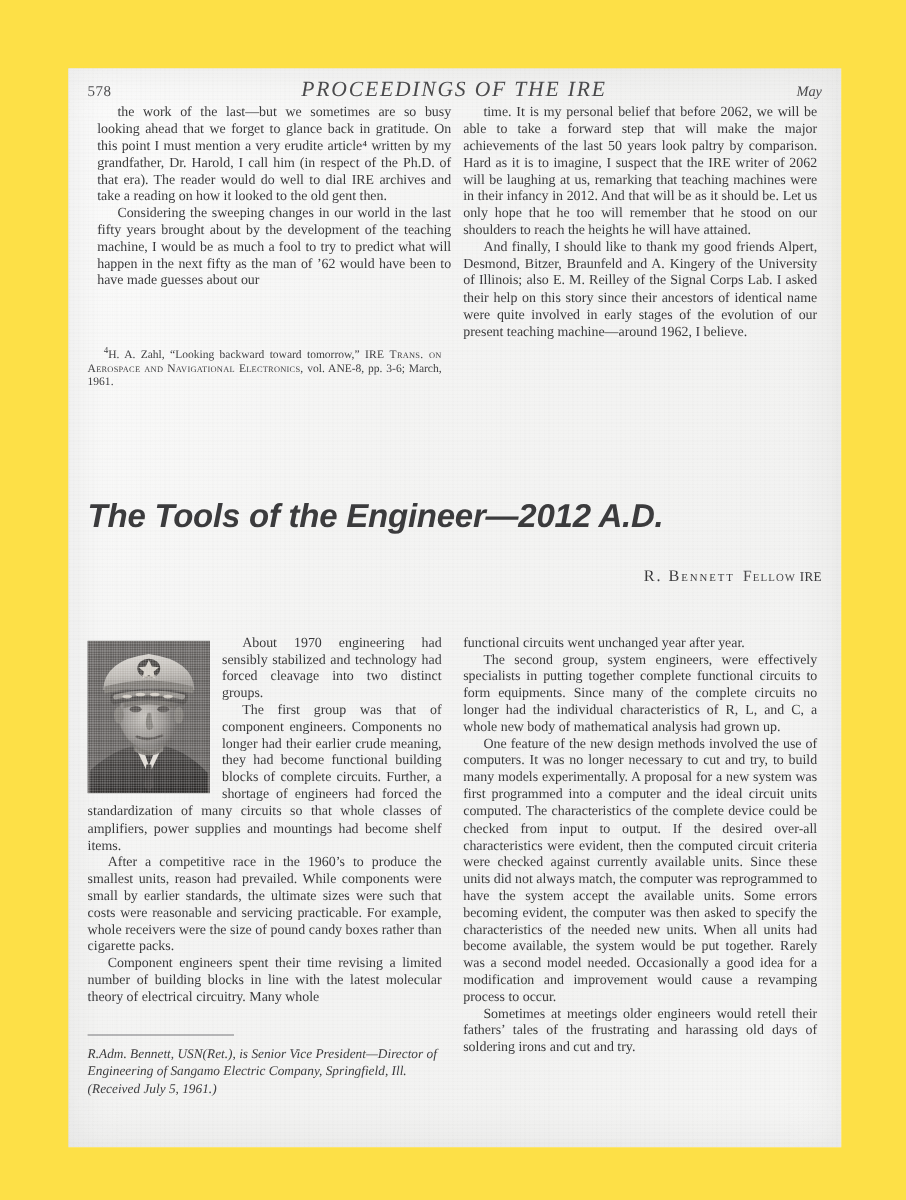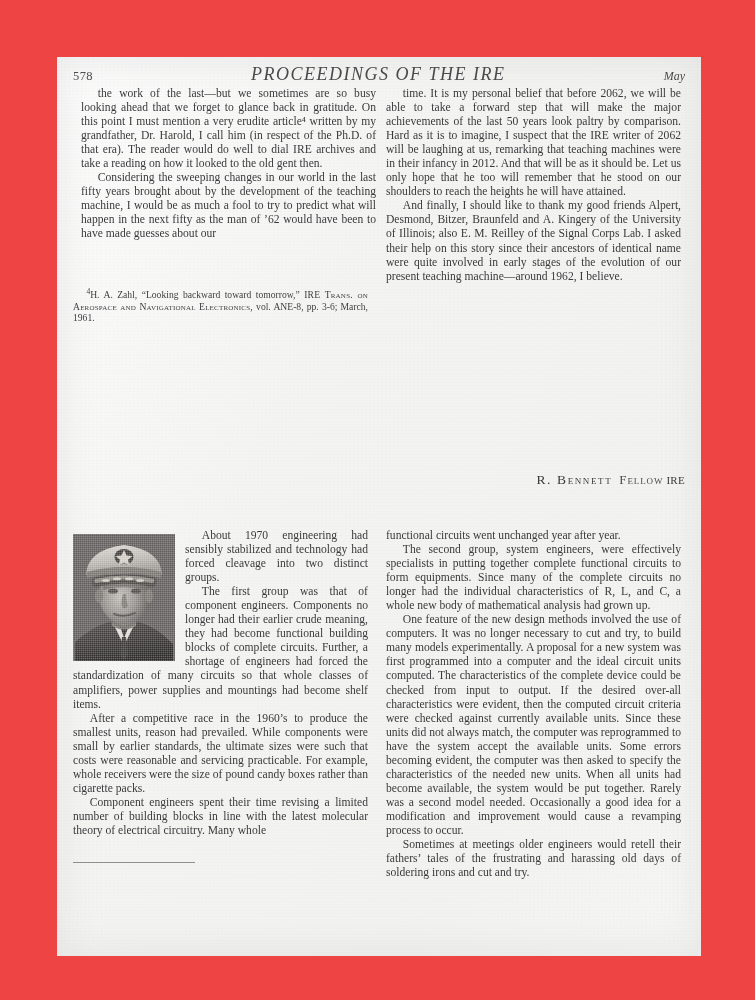--- a/index.html
+++ b/index.html
@@ -14,21 +14,21 @@
     overflow: hidden;
     font-family: "Liberation Serif", "DejaVu Serif", serif;
     -webkit-font-smoothing: antialiased;
   }
 
   
   .scan-bed {
     position: relative;
     width: 755px;
     height: 1000px;
-    background: #ef4444;
+    background: #fde047;
   }
   .page-sheet {
     position: absolute;
     left: 57px;
     top: 57px;
     width: 644px;
     height: 899px;
     background: #f3f3f2;
     background-image:
       linear-gradient(115deg, rgba(255,255,255,0.75) 0%, rgba(246,246,245,0.25) 38%, rgba(238,238,237,0.15) 72%, rgba(248,248,247,0.6) 100%);
@@ -251,20 +251,21 @@
 
       <div class="col right" style="top:30px;">
         <p>time. It is my personal belief that before 2062, we will be able to take a forward step that will make the major achievements of the last 50 years look paltry by comparison. Hard as it is to imagine, I suspect that the IRE writer of 2062 will be laughing at us, remarking that teaching machines were in their infancy in 2012. And that will be as it should be. Let us only hope that he too will remember that he stood on our shoulders to reach the heights he will have attained.</p>
         <p>And finally, I should like to thank my good friends Alpert, Desmond, Bitzer, Braunfeld and A. Kingery of the University of Illinois; also E. M. Reilley of the Signal Corps Lab. I asked their help on this story since their ancestors of identical name were quite involved in early stages of the evolution of our present teaching machine—around 1962, I believe.</p>
       </div>
 
       <div class="footnote">
         <p><span class="sup">4</span><span>H. A. Zahl,</span> <span>“Looking backward toward tomorrow,”</span> <span class="smallcaps">IRE Trans. on Aerospace and Navigational Electronics,</span> <span>vol. ANE-8, pp. 3-6; March, 1961.</span></p>
       </div>
 
+      <h1 class="article-title">The Tools of the Engineer—2012 A.D.</h1>
 
       <div class="byline">
         <span class="author">R. Bennett</span><span class="rank">Fellow</span><span class="org">IRE</span>
       </div>
 
       <div class="portrait">
         <svg width="102" height="127" viewBox="0 0 102 127">
           <defs>
             <radialGradient id="faceLight" cx="42%" cy="52%" r="58%">
               <stop offset="0%" stop-color="#b9b6b0"></stop>
@@ -350,17 +351,18 @@
 
       <div class="col right" style="top:472px;">
         <p class="noindent">functional circuits went unchanged year after year.</p>
         <p>The second group, system engineers, were effectively specialists in putting together complete functional circuits to form equipments. Since many of the complete circuits no longer had the individual characteristics of R, L, and C, a whole new body of mathematical analysis had grown up.</p>
         <p>One feature of the new design methods involved the use of computers. It was no longer necessary to cut and try, to build many models experimentally. A proposal for a new system was first programmed into a computer and the ideal circuit units computed. The characteristics of the complete device could be checked from input to output. If the desired over-all characteristics were evident, then the computed circuit criteria were checked against currently available units. Since these units did not always match, the computer was reprogrammed to have the system accept the available units. Some errors becoming evident, the computer was then asked to specify the characteristics of the needed new units. When all units had become available, the system would be put together. Rarely was a second model needed. Occasionally a good idea for a modification and improvement would cause a revamping process to occur.</p>
         <p>Sometimes at meetings older engineers would retell their fathers’ tales of the frustrating and harassing old days of soldering irons and cut and try.</p>
       </div>
 
       <div class="bio-note">
         <div class="bio-rule"></div>
+        <p>R.Adm. Bennett, USN(Ret.), is Senior Vice President—Director of Engineering of Sangamo Electric Company, Springfield, Ill. (Received July 5, 1961.)</p>
       </div>
 
     </div>
   </div>
 </div>
 
 </body></html>

